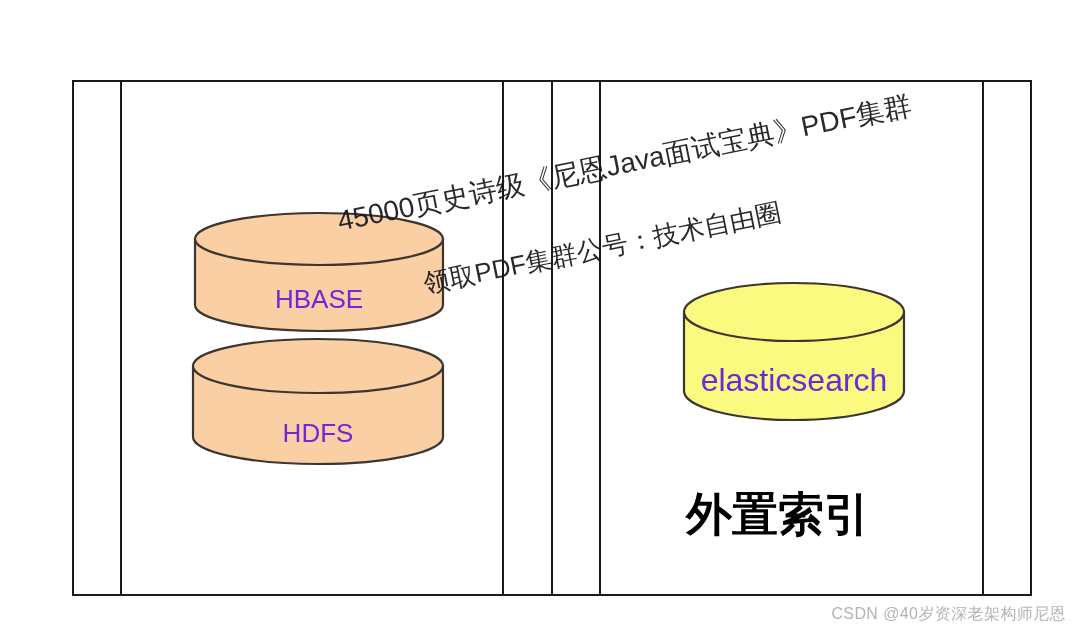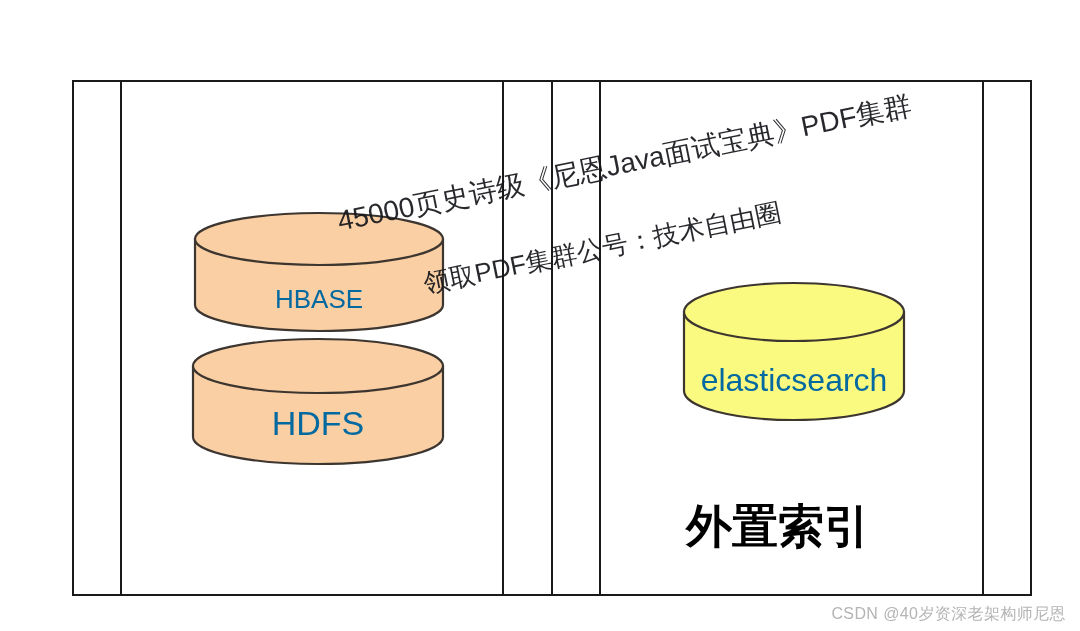--- a/index.html
+++ b/index.html
@@ -40,32 +40,31 @@
   
   .cylinder {
     position: absolute;
   }
   .cyl-svg { display: block; overflow: visible; }
   .cyl-label {
     position: absolute;
     left: 0;
     width: 100%;
     text-align: center;
-    color: #0369a1;
+    color: #6d28d9;
     white-space: nowrap;
     pointer-events: none;
   }
 
   
   .lane-caption {
     position: absolute;
     color: #000000;
     font-weight: 700;
     white-space: nowrap;
-    margin-top: 12px;
   }
 
   
   .wm-layer {
     position: absolute;
     left: 0; top: 0;
     width: 1080px; height: 631px;
     pointer-events: none;
   }
   .wm-line {
@@ -120,21 +119,21 @@
       <ellipse cx="125" cy="27" rx="124" ry="26" fill="#FACFA3" stroke="#3d3630" stroke-width="2.2"></ellipse>
     </svg>
     <div class="cyl-label" style="top:72px; font-size:26px;">HBASE</div>
   </div>
 
   <div class="cylinder" style="left:192px; top:338px; width:252px; height:128px;">
     <svg class="cyl-svg" width="252" height="128" viewBox="0 0 252 128">
       <path d="M1,28 L1,99 A125,27 0 0 0 251,99 L251,28 Z" fill="#FACFA3" stroke="#3d3630" stroke-width="2.2"></path>
       <ellipse cx="126" cy="28" rx="125" ry="27" fill="#FACFA3" stroke="#3d3630" stroke-width="2.2"></ellipse>
     </svg>
-    <div class="cyl-label" style="top:66px; font-size:34px;">HDFS</div>
+    <div class="cyl-label" style="top:80px; font-size:26px;">HDFS</div>
   </div>
 
   <div class="cylinder" style="left:683px; top:282px; width:222px; height:140px;">
     <svg class="cyl-svg" width="222" height="140" viewBox="0 0 222 140">
       <path d="M1,30 L1,109 A110,29 0 0 0 221,109 L221,30 Z" fill="#FAFA80" stroke="#3d3630" stroke-width="2.2"></path>
       <ellipse cx="111" cy="30" rx="110" ry="29" fill="#FAFA80" stroke="#3d3630" stroke-width="2.2"></ellipse>
     </svg>
     <div class="cyl-label" style="top:80px; font-size:32px;">elasticsearch</div>
   </div>
 

